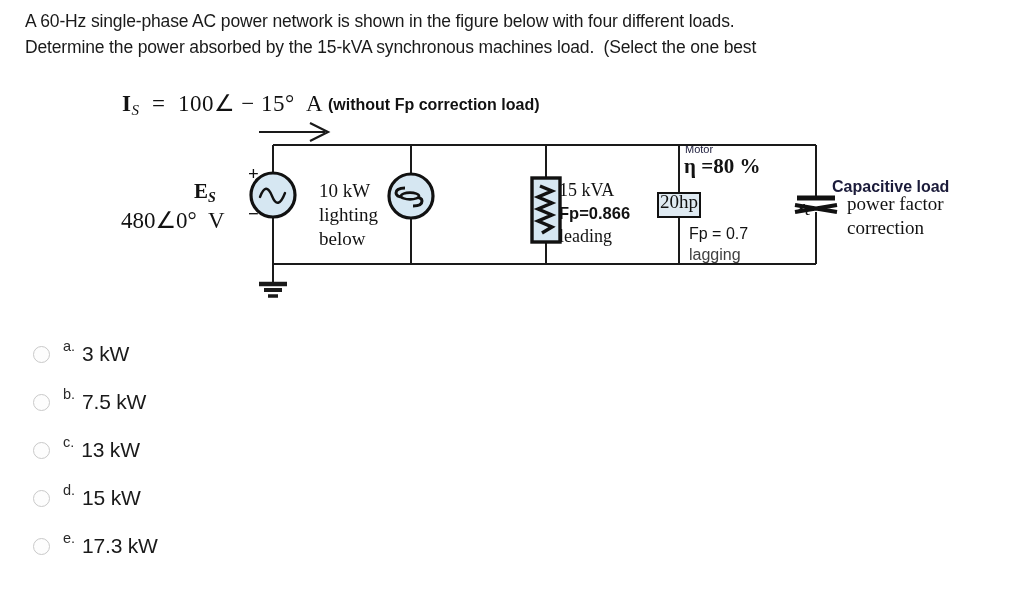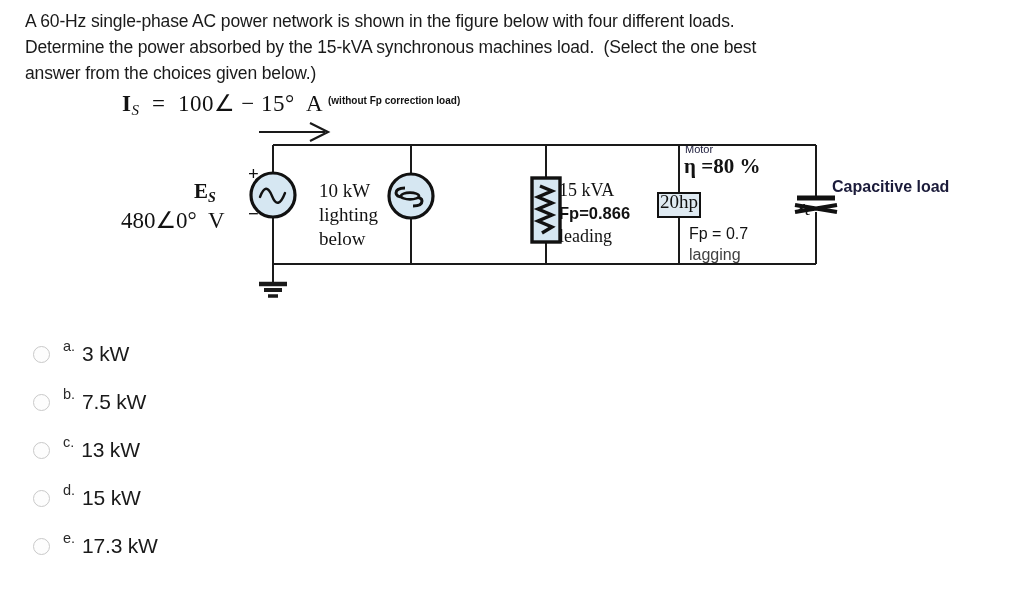--- a/index.html
+++ b/index.html
@@ -54,21 +54,21 @@
     left: 106px;
     top: 0px;
     font-size: 23px;
     letter-spacing: 0.5px;
   }
   #is-equation .bold-i { font-weight: bold; font-style: normal; }
   #is-equation .sub { font-size: 15px; vertical-align: -4px; font-style: italic; }
   #is-note {
     left: 312px;
     top: 4px;
-    font-size: 10px;
+    font-size: 16px;
     font-weight: bold;
     font-family: "Liberation Sans", sans-serif;
     color: #111;
   }
 
   
   #es-label {
     left: 178px;
     top: 88px;
     font-size: 21px;
@@ -206,21 +206,20 @@
     margin-left: 7px;
     letter-spacing: -0.2px;
   }
 </style>
 </head>
 <body>
 
 <div id="question-prompt">
   <span class="line">A 60-Hz single-phase AC power network is shown in the figure below with four different loads.</span>
   <span class="line">Determine the power absorbed by the 15-kVA synchronous machines load.  (Select the one best</span>
-  <span class="line">answer from the choices given below.)</span>
 </div>
 
 <div id="figure">
 
   <div class="fig-text" id="is-equation"><span class="bold-i">I</span><span class="sub">S</span>&nbsp; <span>=</span>&nbsp; <span>100∠ − 15°  A</span></div>
   <div class="fig-text sans" id="is-note">(without Fp correction load)</div>
 
   <div class="fig-text" id="es-label"><span>E</span><span class="sub">S</span></div>
   <div class="fig-text" id="source-value">480∠0°  V</div>
 
@@ -230,20 +229,21 @@
   <div class="fig-text" id="kva-label"><span>15 kVA</span><br><span class="s2">Fp=0.866</span><br><span>leading</span></div>
 
   <div class="fig-text sans" id="motor-label">Motor</div>
   <div class="fig-text" id="eta-label">η =80 %</div>
   <div id="hp-box"></div>
   <div class="fig-text" id="hp-text">20hp</div>
   <div class="fig-text sans" id="motor-fp"><span>Fp = 0.7</span><br><span class="lag">lagging</span></div>
 
   <div class="fig-text" id="xc-label"><span>x</span><span class="sub">c</span></div>
   <div class="fig-text sans" id="cap-title">Capacitive load</div>
+  <div class="fig-text" id="cap-desc"><span>power factor</span><br><span>correction</span></div>
 
   <svg id="circuit-svg" viewBox="0 0 1024 220">
     <g stroke="#1a1a1a" fill="none" stroke-width="2">
 
       <path d="M257,53 L800,53"></path>
 
       <path d="M257,172 L800,172"></path>
 
       <path d="M257,53 L257,84"></path>
       <path d="M257,122 L257,172"></path>

